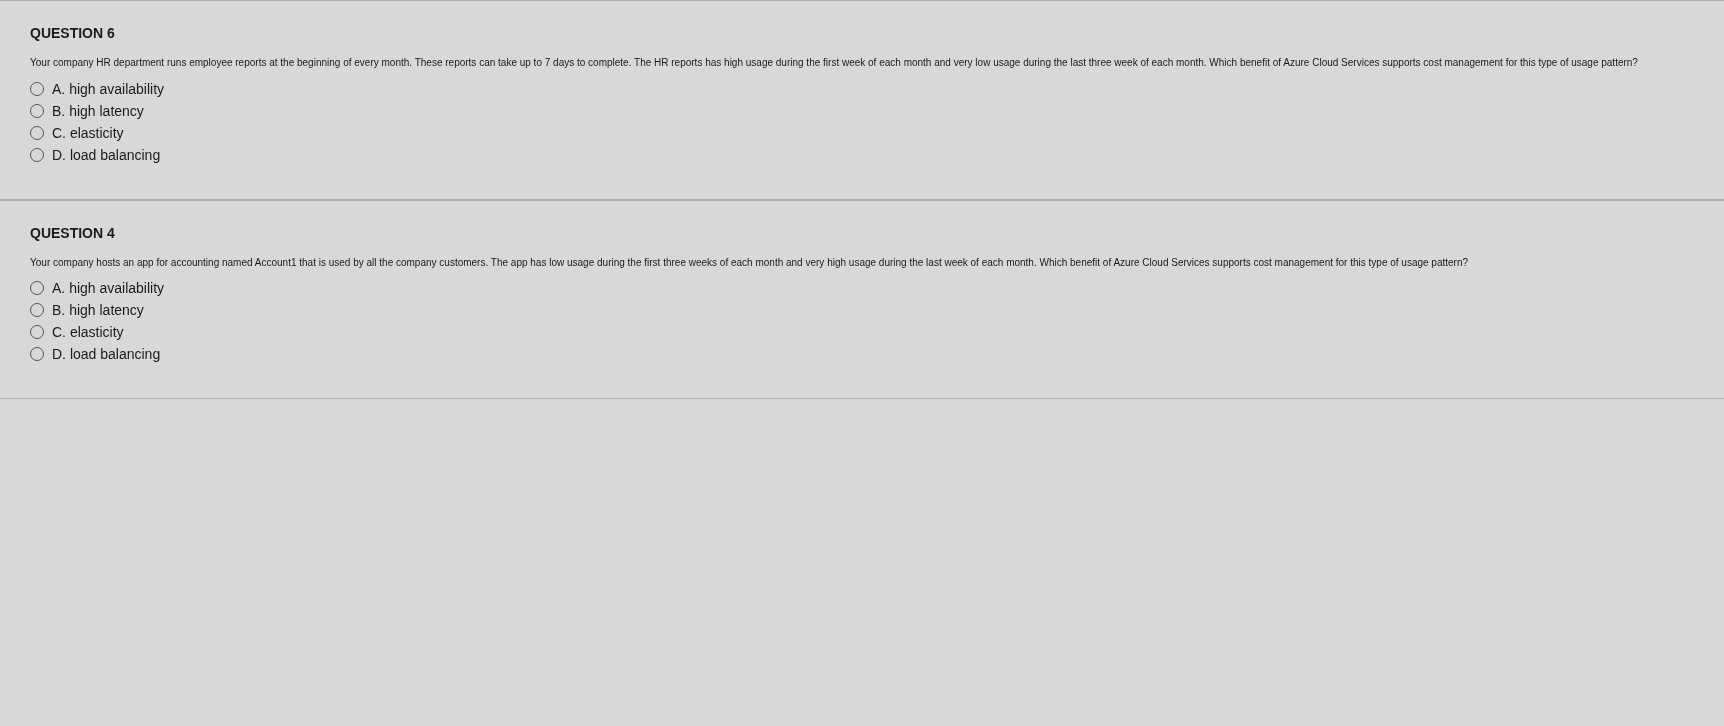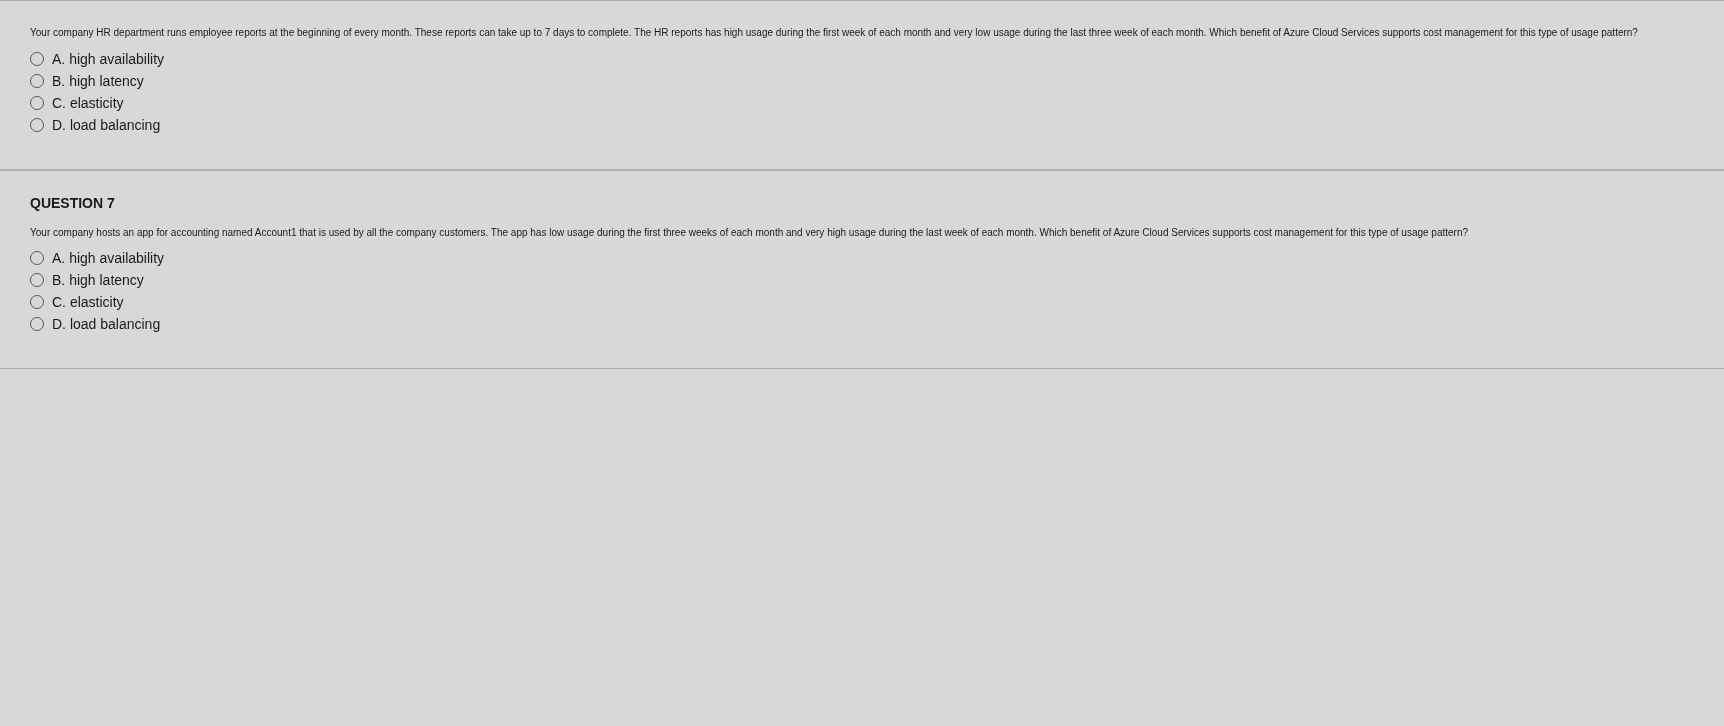--- a/index.html
+++ b/index.html
@@ -83,20 +83,21 @@
       background-color: #b0b0b0;
       width: 100%;
     }
   </style>
 </head>
 <body>
 
 <div class="page-container">
 
   <div class="question-block">
+    <div class="question-title">QUESTION 6</div>
     <div class="question-text">Your company HR department runs employee reports at the beginning of every month. These reports can take up to 7 days to complete. The HR reports has high usage during the first week of each month and very low usage during the last three week of each month. Which benefit of Azure Cloud Services supports cost management for this type of usage pattern?</div>
     <ul class="options-list">
       <li class="option-item">
         <span class="radio-circle"></span>
         <span class="option-label">A. <span>high availability</span></span>
       </li>
       <li class="option-item">
         <span class="radio-circle"></span>
         <span class="option-label">B. <span>high latency</span></span>
       </li>
@@ -107,21 +108,21 @@
       <li class="option-item">
         <span class="radio-circle"></span>
         <span class="option-label">D. <span>load balancing</span></span>
       </li>
     </ul>
   </div>
 
   <div class="divider"></div>
 
   <div class="question-block">
-    <div class="question-title">QUESTION 7</div>
+    <div class="question-title">QUESTION 4</div>
     <div class="question-text">Your company hosts an app for accounting named Account1 that is used by all the company customers. The app has low usage during the first three weeks of each month and very high usage during the last week of each month. Which benefit of Azure Cloud Services supports cost management for this type of usage pattern?</div>
     <ul class="options-list">
       <li class="option-item">
         <span class="radio-circle"></span>
         <span class="option-label">A. <span>high availability</span></span>
       </li>
       <li class="option-item">
         <span class="radio-circle"></span>
         <span class="option-label">B. <span>high latency</span></span>
       </li>

